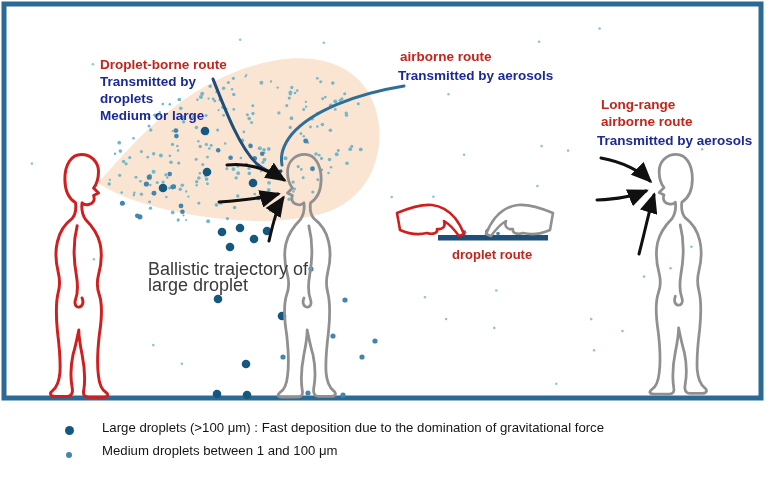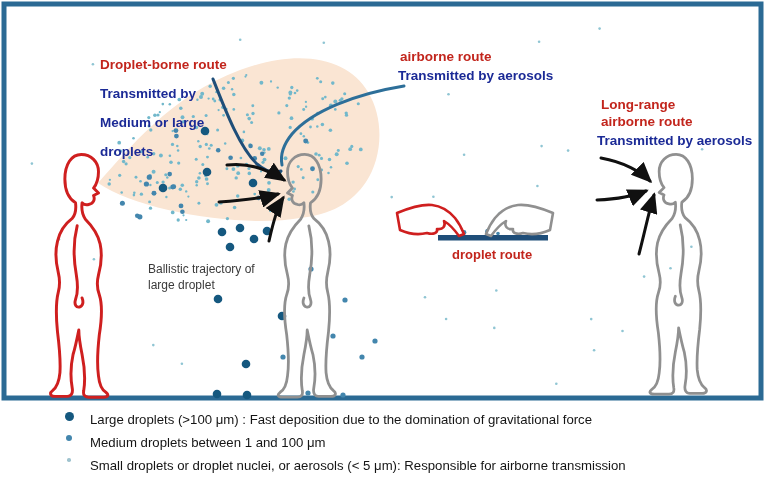--- a/index.html
+++ b/index.html
@@ -2,25 +2,25 @@
 <html><head>
 <meta charset="utf-8">
 <style>
   html,body{margin:0;padding:0;background:#ffffff;}
   body{width:770px;height:482px;font-family:"Liberation Sans",sans-serif;-webkit-font-smoothing:antialiased;}
   .canvas{position:relative;width:770px;height:482px;background:#fff;overflow:hidden;padding-left:46px;}
   #diagram-svg{position:absolute;left:0;top:0;pointer-events:none;}
   .overlay{position:absolute;inset:0;pointer-events:none;}
   .lbl{position:absolute;font-weight:bold;font-size:13.5px;line-height:17px;white-space:nowrap;}
   .lbl .red{color:#c2251c;}
-  .lbl .blue{color:#1b2a96;margin-top:12px;}
-  .lbl-plain{position:absolute;font-size:12px;line-height:16px;color:#3a3a3a;white-space:nowrap;}
+  .lbl .blue{color:#1b2a96;}
+  .lbl-plain{position:absolute;font-size:18px;line-height:16px;color:#3a3a3a;white-space:nowrap;}
   .fomite-lbl{position:absolute;font-size:13px;font-weight:bold;color:#c2251c;white-space:nowrap;}
   .legend{position:absolute;left:48px;top:412px;}
-  .legend-row{display:flex;align-items:flex-start;height:23px;}
+  .legend-row{display:flex;align-items:flex-end;height:23px;gap:12px;}
   .bullet-wrap{width:42px;display:flex;justify-content:center;align-items:center;}
   .bullet{display:block;border-radius:50%;}
   .legend-text{font-size:13.2px;color:#151515;white-space:nowrap;}
   .person{fill:none;stroke-linecap:round;stroke-linejoin:round;}
   .leader{fill:none;stroke-linecap:round;}
   .arrow{fill:none;stroke:#101010;stroke-width:3;stroke-linecap:round;marker-end:url(#ah);}
   .hand{fill:#ffffff;stroke-linejoin:round;}
 </style>
 </head>
 <body>
@@ -350,22 +350,22 @@
       </g>
     <use href="#hand" class="hand" stroke="#cf1f1f" stroke-width="2.6"></use>
     <use href="#hand" class="hand" stroke="#909090" stroke-width="2.6" transform="translate(950,0) scale(-1,1)"></use>
   </svg>
 
   <div class="overlay">
 
     <div class="lbl" style="left:100px;top:56px">
       <div class="red">Droplet-borne route</div>
       <div class="blue">Transmitted by</div>
+      <div class="blue">droplets</div>
       <div class="blue">Medium or large</div>
-      <div class="blue">droplets</div>
     </div>
 
     <div class="lbl" style="left:400px;top:48px">
       <div class="red">airborne route</div>
       <div class="blue" style="margin-left:-2px;margin-top:2px">Transmitted by aerosols</div>
     </div>
 
     <div class="lbl" style="left:601px;top:96px">
       <div class="red">Long-range</div>
       <div class="red">airborne route</div>
@@ -386,21 +386,15 @@
           <span id="bullet-0" class="bullet" style="width: 9px; height: 9px; background: rgb(21, 88, 127);"></span>
         </span>
       <span class="legend-text">Large droplets (&gt;100 μm) : Fast deposition due to the domination of gravitational force</span>
     </div>
     <div class="legend-row">
       <span class="bullet-wrap">
           <span id="bullet-1" class="bullet" style="width: 6px; height: 6px; background: rgb(67, 134, 173);"></span>
         </span>
       <span class="legend-text">Medium droplets between 1 and 100 μm</span>
     </div>
-    <div class="legend-row">
-      <span class="bullet-wrap">
-          <span id="bullet-2" class="bullet" style="width: 3.5px; height: 3.5px; background: rgb(159, 195, 207);"></span>
-        </span>
-      <span class="legend-text">Small droplets or droplet nuclei, or aerosols (&lt; 5 μm): Responsible for airborne transmission</span>
-    </div>
   </div>
 
 </div>
 
 </body></html>

